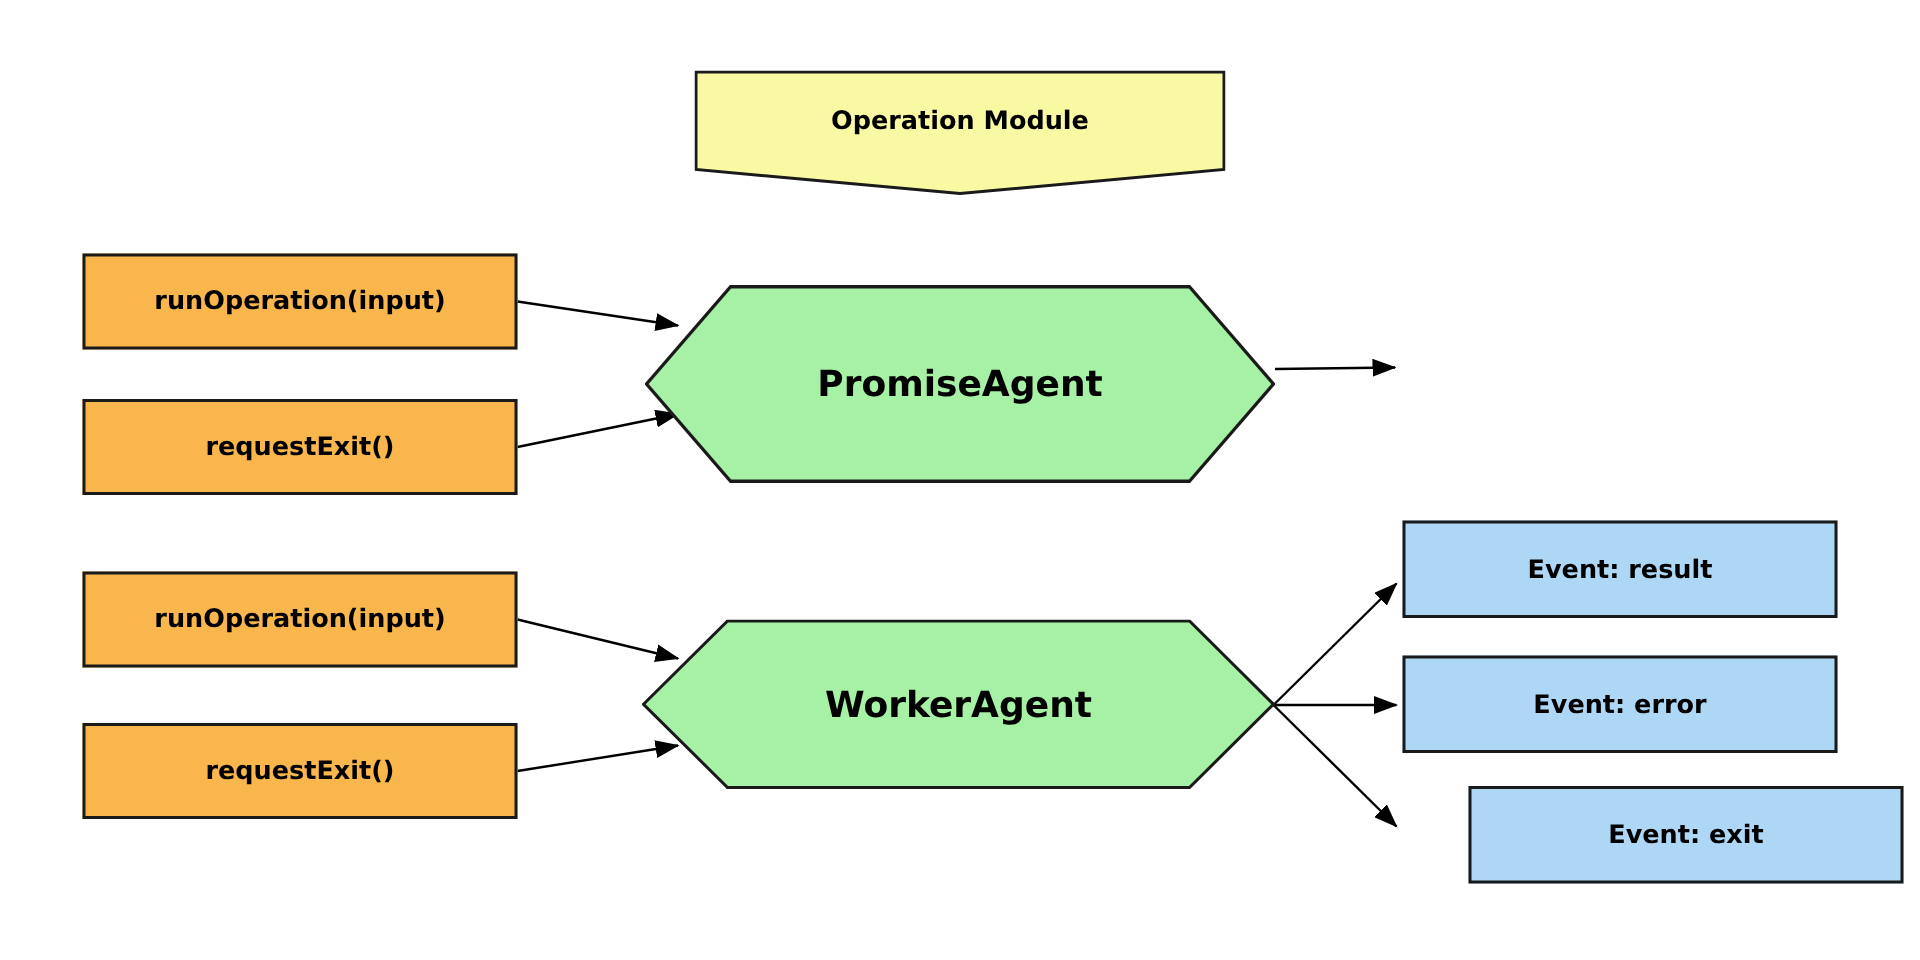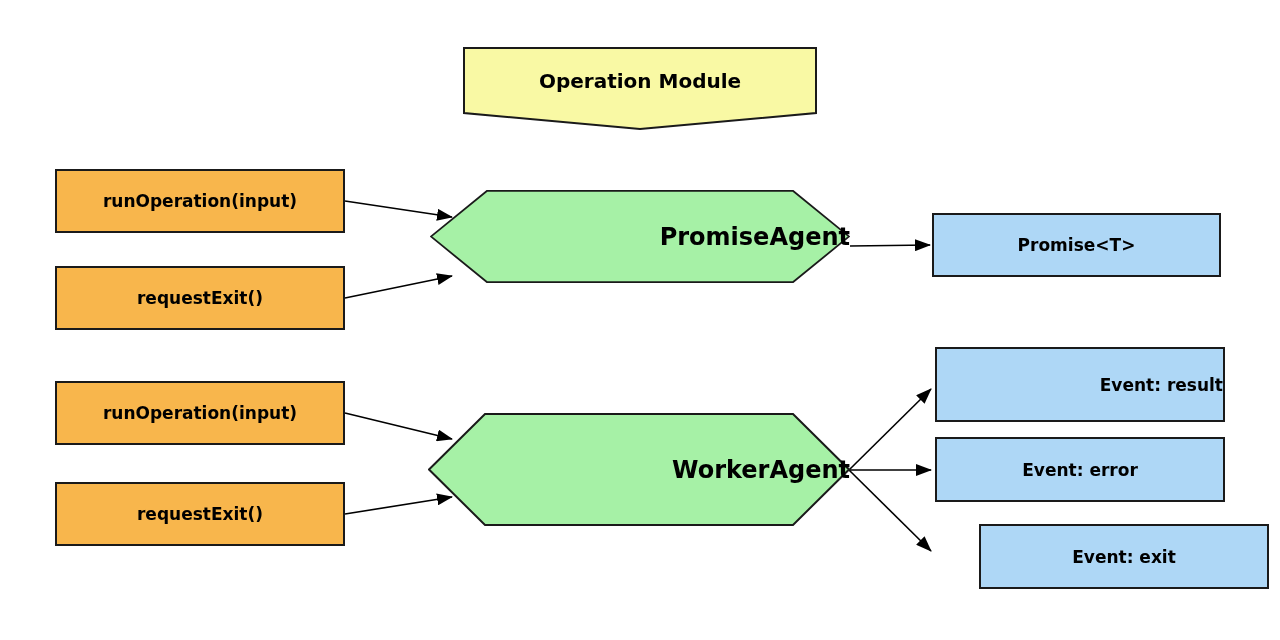--- a/index.html
+++ b/index.html
@@ -15,21 +15,21 @@
     font-weight:bold;color:#000;box-sizing:border-box;text-align:center;
   }
   .rect{border:2px solid var(--c-border,#1a1a1a);font-size:17px;}
   .input-node{background:var(--c-input,#F8B64C);}
   .output-node{background:var(--c-output,#AED7F6);}
   .shape-node{background:transparent;border:none;}
   .shape-node .shape{position:absolute;left:0;top:0;width:100%;height:100%;}
   .shape-node .lbl{position:relative;z-index:1;}
   .hex .lbl{font-size:24px;}
   .hex polygon{fill:var(--c-agent,#A6F1A6);stroke:var(--c-border,#1a1a1a);stroke-width:2;}
-  .banner .lbl{font-size:20px;margin-bottom:16px;}
+  .banner .lbl{font-size:17px;margin-bottom:16px;}
   .banner polygon{fill:var(--c-module,#F9F9A4);stroke:var(--c-border,#1a1a1a);stroke-width:2;}
 </style>
 </head>
 <body>
 
 <div id="canvas">
 
   <svg id="edges" viewBox="0 0 1280 640">
     <defs>
       <marker id="arrow" markerUnits="userSpaceOnUse" markerWidth="16" markerHeight="12" refX="15" refY="6" orient="auto">
@@ -53,46 +53,43 @@
     <span class="lbl">Operation Module</span>
   </div>
 
   <div class="node rect input-node" style="left:55px;top:169px;width:290px;height:64px;">
     <span>runOperation(input)</span>
   </div>
   <div class="node rect input-node" style="left:55px;top:266px;width:290px;height:64px;">
     <span>requestExit()</span>
   </div>
 
-  <div class="node shape-node hex" style="left:430px;top:190px;width:420px;height:93px;justify-content:flex-end;">
+  <div class="node shape-node hex" style="left:430px;top:190px;width:420px;height:132px;">
     <svg class="shape" viewBox="0 0 420 113" preserveAspectRatio="none">
       <polygon points="1,56.5 57,1 363,1 419,56.5 363,112 57,112"></polygon>
     </svg>
     <span class="lbl">PromiseAgent</span>
   </div>
 
-  <div class="node rect output-node" style="left:932px;top:213px;width:289px;height:64px;">
-    <span>Promise&lt;T&gt;</span>
-  </div>
 
   <div class="node rect input-node" style="left:55px;top:381px;width:290px;height:64px;">
     <span>runOperation(input)</span>
   </div>
   <div class="node rect input-node" style="left:55px;top:482px;width:290px;height:64px;">
     <span>requestExit()</span>
   </div>
 
-  <div class="node shape-node hex" style="left:428px;top:413px;width:422px;height:113px;justify-content:flex-end;">
+  <div class="node shape-node hex" style="left:428px;top:413px;width:422px;height:113px;">
     <svg class="shape" viewBox="0 0 422 113" preserveAspectRatio="none">
       <polygon points="1,56.5 57,1 365,1 421,56.5 365,112 57,112"></polygon>
     </svg>
     <span class="lbl">WorkerAgent</span>
   </div>
 
-  <div class="node rect output-node" style="left:935px;top:347px;width:290px;height:75px;justify-content:flex-end;">
+  <div class="node rect output-node" style="left:935px;top:347px;width:290px;height:65px;">
     <span>Event: result</span>
   </div>
   <div class="node rect output-node" style="left:935px;top:437px;width:290px;height:65px;text-align:right;">
     <span>Event: error</span>
   </div>
   <div class="node rect output-node" style="left:935px;top:524px;width:290px;height:65px;margin-left:44px;">
     <span>Event: exit</span>
   </div>
 
 </div>

